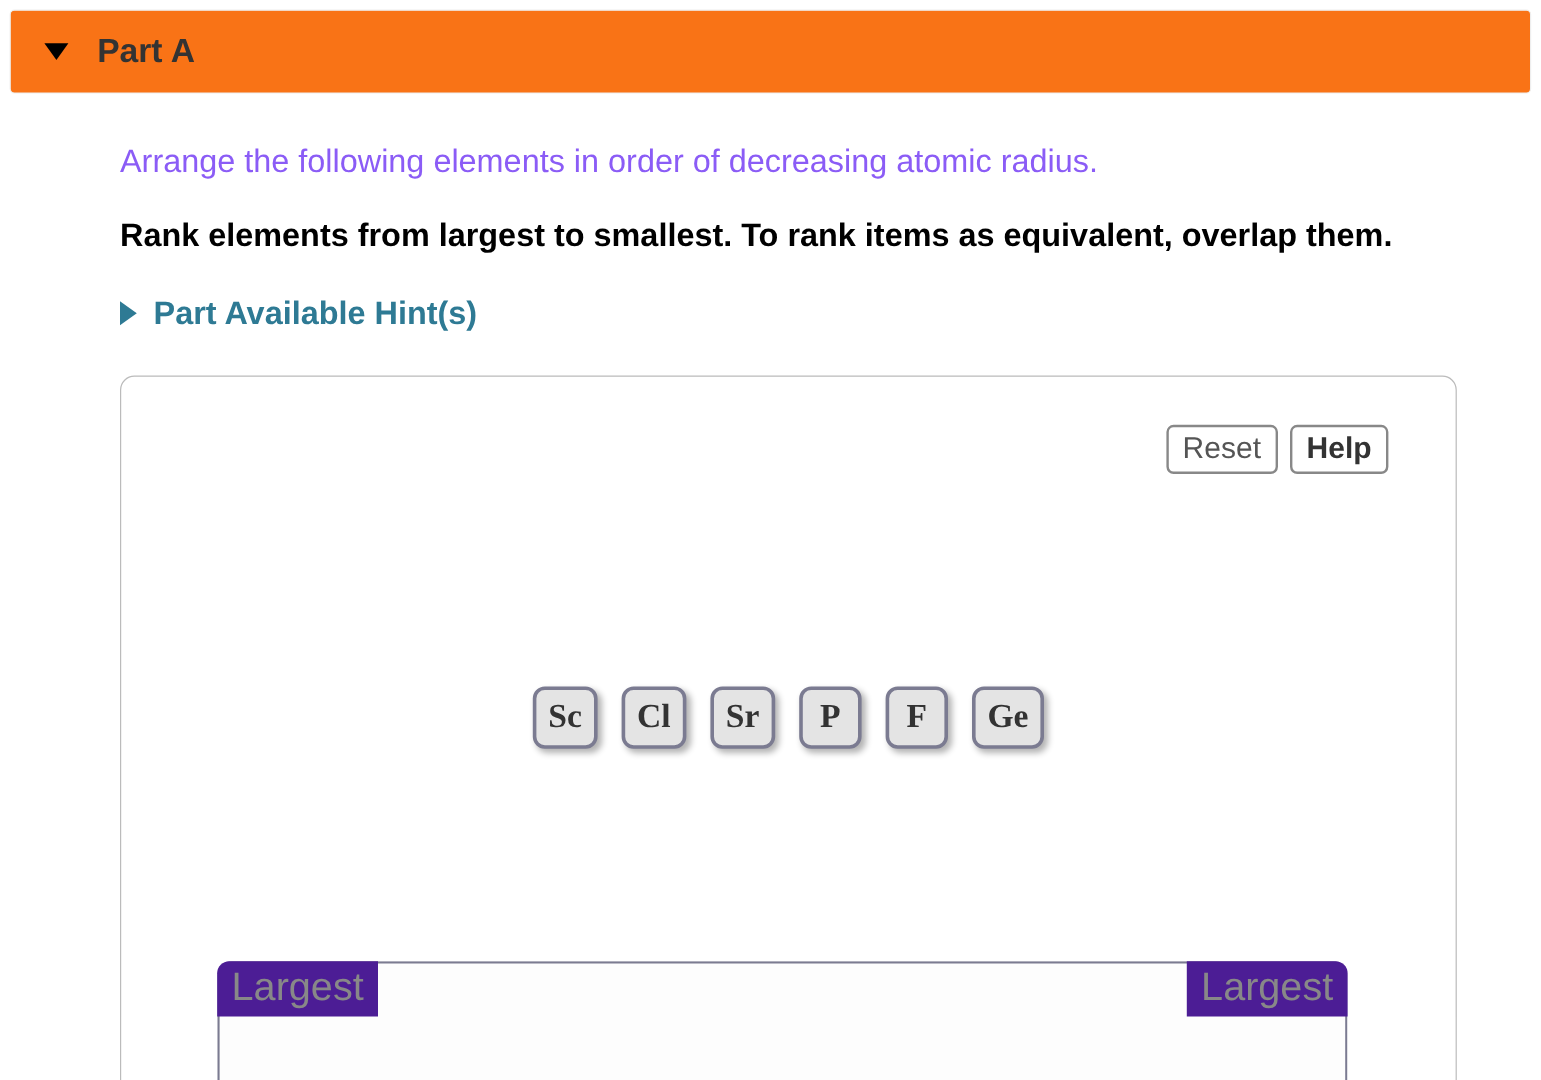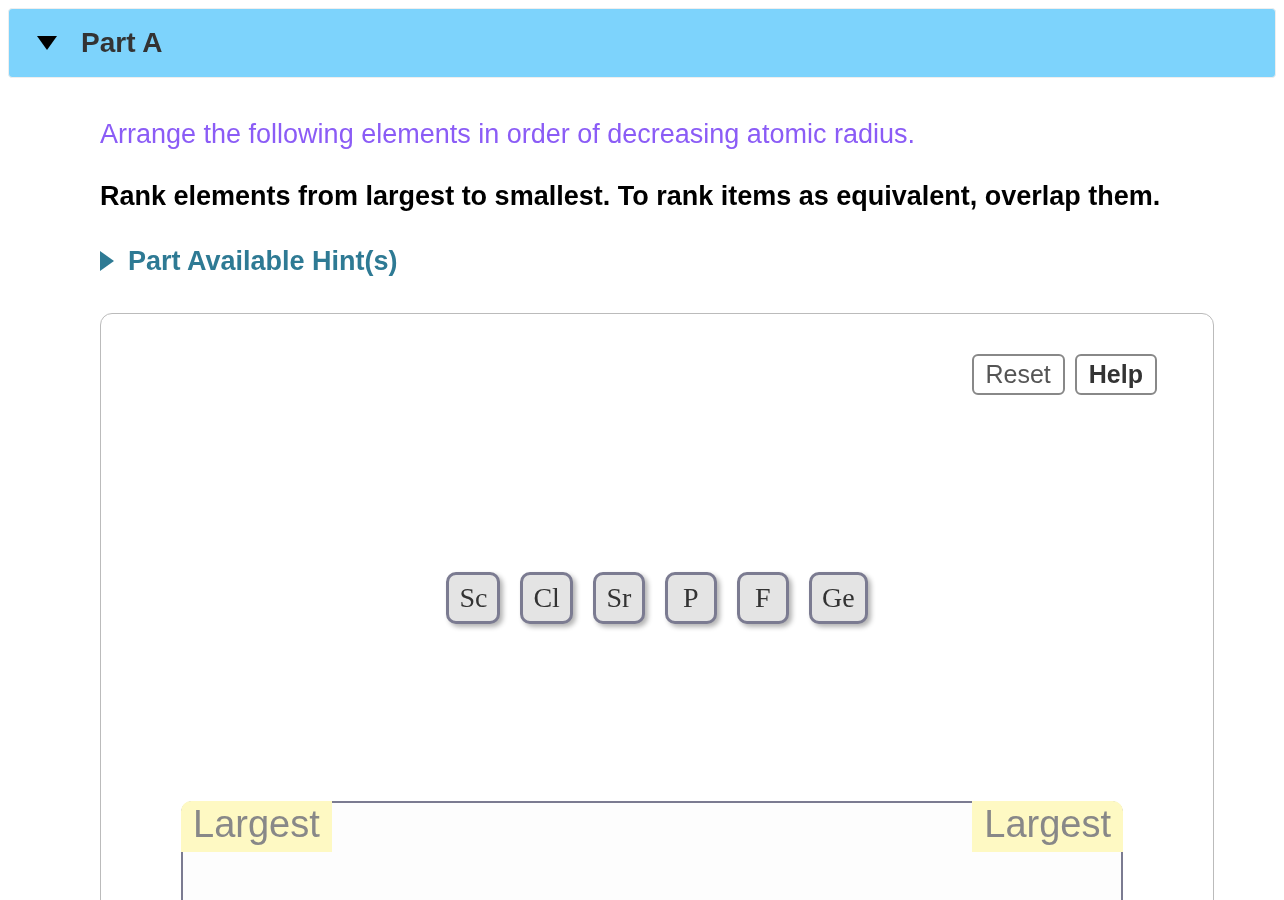--- a/index.html
+++ b/index.html
@@ -10,21 +10,21 @@
     body {
       font-family: -apple-system, BlinkMacSystemFont, "Segoe UI", Helvetica, Arial, sans-serif;
       background: #fff;
       color: #333;
     }
     .container {
       width: 1284px;
       padding: 0;
     }
     .part-header {
-      background: #7dd3fc;
+      background: #f97316;
       border: 1px solid #eee;
       border-radius: 4px;
       padding: 18px 28px;
       margin: 8px;
       display: flex;
       align-items: center;
       gap: 24px;
     }
     .part-header .triangle-down {
       width: 0;
@@ -106,20 +106,21 @@
       color: #333;
     }
     .tiles-row {
       position: absolute;
       top: 258px;
       left: 0;
       right: 0;
       display: flex;
       justify-content: center;
       gap: 20px;
+      font-weight: bold;
     }
     .tile {
       border: 3px solid #7b7b91;
       border-radius: 10px;
       background: #e4e4e4;
       min-width: 52px;
       height: 52px;
       padding: 0 10px;
       display: flex;
       align-items: center;
@@ -138,23 +139,23 @@
       bottom: -10px;
       border: 2px solid #7b7b91;
       border-top-left-radius: 12px;
       border-top-right-radius: 12px;
       border-bottom: none;
       background: #fdfdfd;
     }
     .drop-label {
       position: absolute;
       top: -2px;
-      font-size: 38px;
+      font-size: 33px;
       color: #888;
-      background: #fef9c3;
+      background: #4c1d95;
       padding: 2px 12px 6px 12px;
     }
     .drop-label.left {
       left: -2px;
       border-top-left-radius: 10px;
     }
     .drop-label.right {
       right: -2px;
       border-top-right-radius: 10px;
     }

